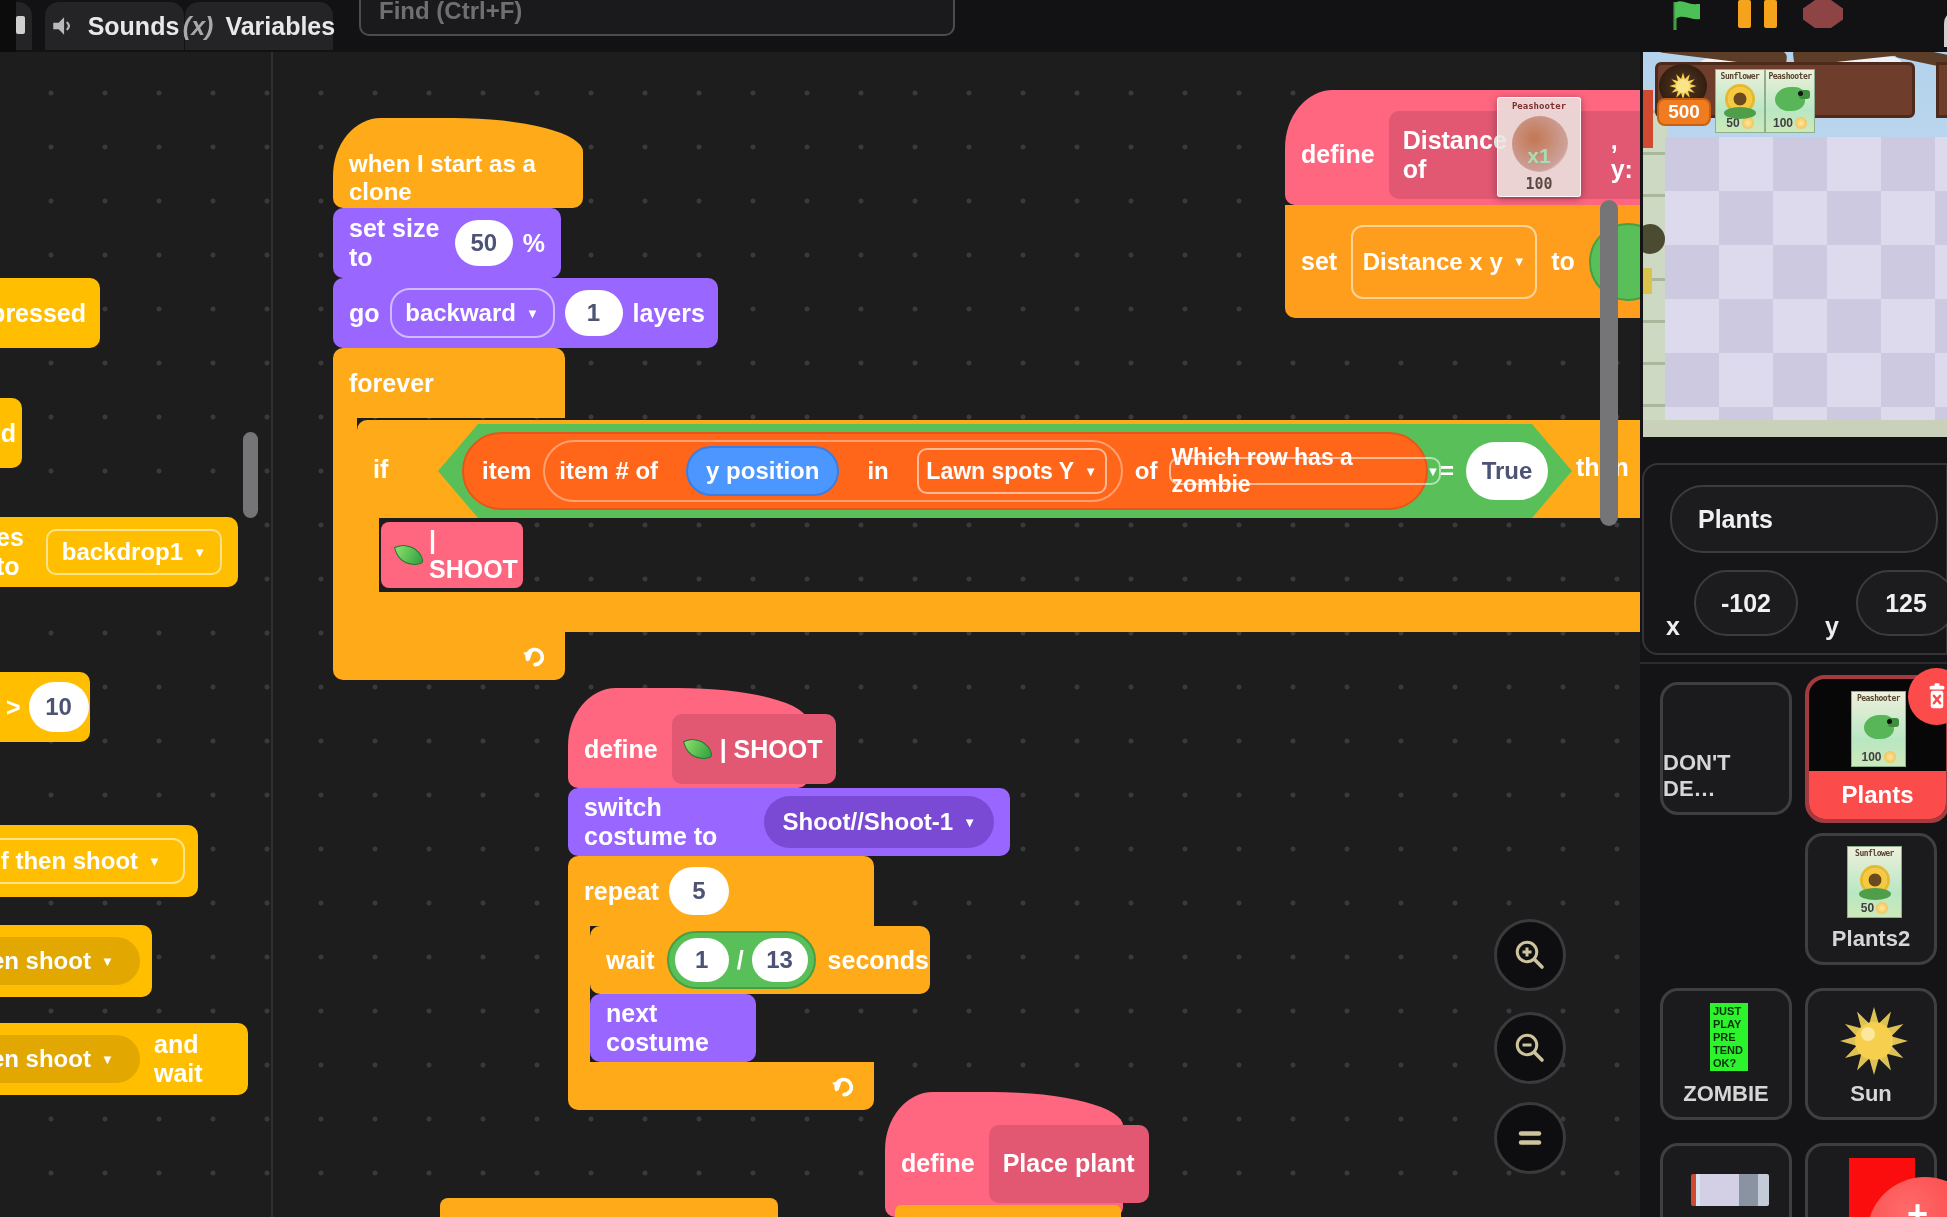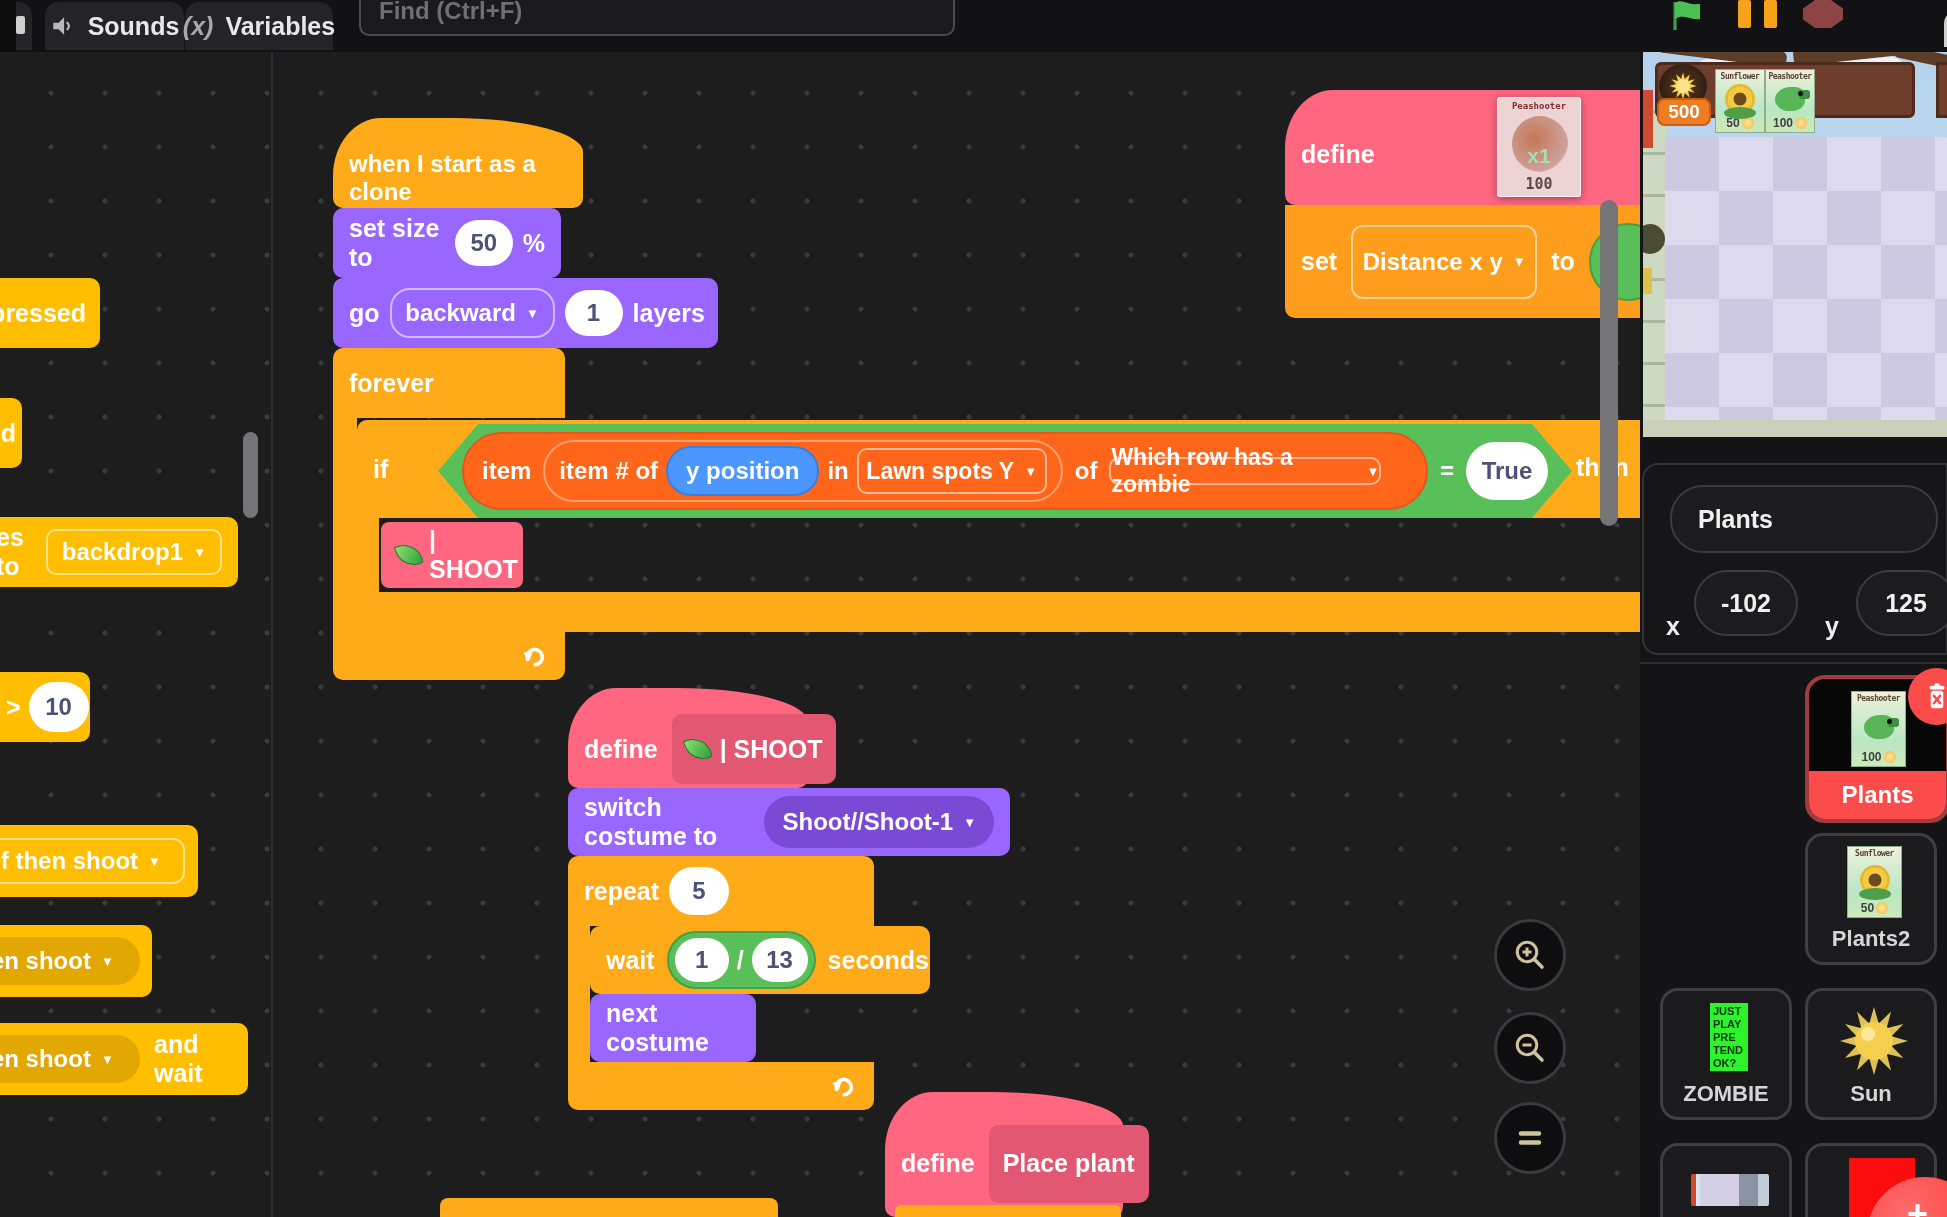--- a/index.html
+++ b/index.html
@@ -40,21 +40,21 @@
   .proto{background:#e25873;border-radius:10px;display:flex;align-items:center;gap:10px;
     padding:0 14px;box-sizing:border-box;flex:none;}
   .leaf{width:24px;height:24px;background:linear-gradient(135deg,#8ce06a,#2f9e3f);
     border-radius:4% 100% 20% 100%;transform:rotate(-18deg);border:1px solid #1f7a2f;box-sizing:border-box;flex:none;}
   .hex{position:absolute;background:#59c059;display:flex;align-items:center;
     clip-path:polygon(40px 0,calc(100% - 40px) 0,100% 50%,calc(100% - 40px) 100%,40px 100%,0 50%);
     box-sizing:border-box;padding-left:24px;gap:12px;font-size:24px;font-weight:700;color:#fff;}
   .rep{background:#ff661a;border:2px solid #e8541a;border-radius:999px;display:flex;align-items:center;
     gap:12px;padding:0 18px;box-sizing:border-box;flex:none;}
   .rep-inner{border:2px solid rgba(255,255,255,.38);border-radius:999px;display:flex;align-items:center;
-    gap:8px;padding:0 14px;box-sizing:border-box;height:62px;flex:none;}
+    gap:28px;padding:0 14px;box-sizing:border-box;height:62px;flex:none;}
   .bluepill{background:#4c97ff;border:2px solid #3b7de0;border-radius:999px;height:50px;
     display:flex;align-items:center;justify-content:flex-start;padding:0 18px;box-sizing:border-box;flex:none;}
   
   #drag-card{position:absolute;left:1497px;top:45px;width:84px;height:100px;z-index:45;
     background:rgba(236,226,224,.88);border:1px solid rgba(255,255,255,.8);border-radius:3px;
     box-shadow:0 2px 8px rgba(0,0,0,.35);display:flex;flex-direction:column;align-items:center;
     justify-content:space-between;padding:3px 2px;box-sizing:border-box;}
   #drag-card .ttl{font-size:9px;font-weight:700;color:#7c2d2d;font-family:"DejaVu Sans Mono",monospace;}
   #drag-card .blob{position:absolute;left:14px;top:18px;width:56px;height:56px;border-radius:50%;
     background:radial-gradient(circle at 40% 40%,rgba(190,110,70,.9),rgba(150,70,50,.35) 70%,transparent 75%);}
@@ -326,20 +326,25 @@
     <span class="lbl">define</span>
     <span class="proto" style="height:78px;">
       <span class="lbl">Place plant</span>
     </span>
   </div>
   <div class="abs c-ctl" style="left:895px;top:1153px;width:226px;height:12px;border-radius:6px 6px 0 0;"></div>
   <div class="abs c-ctl" style="left:440px;top:1146px;width:338px;height:19px;border-radius:8px 8px 0 0;"></div>
 
   <div class="blk c-my hat" style="left:1285px;top:38px;width:355px;height:115px;padding-top:14px;gap:14px;border-radius:48px 0 0 10px / 58px 0 0 10px;">
     <span class="lbl">define</span>
+    <span class="proto" style="height:88px;border-radius:10px 0 0 10px;width:268px;">
+      <span class="lbl">Distance of</span>
+      <span style="width:78px;"></span>
+      <span class="lbl">, y:</span>
+    </span>
   </div>
   <div class="blk c-var" style="left:1285px;top:153px;width:355px;height:113px;gap:14px;border-radius:0 0 0 10px;">
     <span class="lbl">set</span>
     <span class="dd" style="height:74px;width:186px;border-radius:12px;font-size:24px;">
       <span>Distance x y</span>
       <span class="arrow">▼</span>
     </span>
     <span class="lbl">to</span>
     <span style="width:78px;height:78px;border-radius:50%;background:#59c059;border:2px solid #45a045;box-sizing:border-box;flex:none;"></span>
   </div>
@@ -427,20 +432,23 @@
     <div class="infopill" style="left:50px;top:105px;width:104px;height:66px;justify-content:center;">
       <span>-102</span>
     </div>
     <span class="coordlbl" style="left:181px;top:147px;">y</span>
     <div class="infopill" style="left:212px;top:105px;width:100px;height:66px;justify-content:center;">
       <span>125</span>
     </div>
   </div>
   <div id="grid-divider"></div>
 
+  <div class="tile" style="left:20px;top:630px;height:133px;">
+    <span class="lbl">DON'T DE…</span>
+  </div>
 
   <div id="tile-plants">
     <div class="thumbarea">
       <div class="minicard" style="left:42px;top:12px;">
         <span class="t">Peashooter</span>
         <span class="pea"></span>
         <span class="costrow">
             <span>100</span>
             <span class="cost-sun"></span>
           </span>

